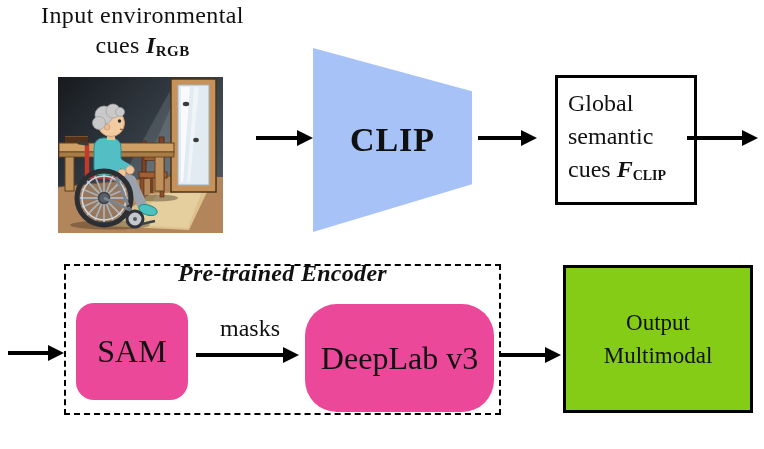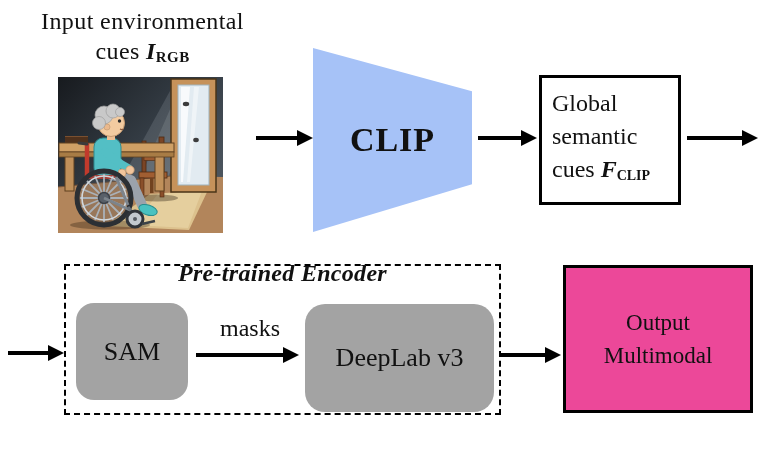--- a/index.html
+++ b/index.html
@@ -1,55 +1,55 @@
 <!DOCTYPE html>
 <html><head>
 <meta charset="utf-8">
 <style>
   html,body{margin:0;padding:0;background:#fff;}
   .canvas{
     position:relative;width:764px;height:449px;background:#ffffff;
     font-family:"Liberation Serif","DejaVu Serif",serif;color:#111;overflow:hidden;
   }
   
-  .heading{position:absolute;left:0;top:6px;width:285px;text-align:center;
+  .heading{position:absolute;left:0;top:0;width:285px;text-align:center;
            font-size:24px;line-height:30px;letter-spacing:0.4px;}
   .var{font-weight:bold;font-style:italic;}
   .sub-b{font-size:15px;font-weight:bold;vertical-align:-0.22em;font-family:Liberation Serif, serif;}
   .sub-r{font-size:15px;vertical-align:-0.25em;}
   
   .scene{position:absolute;left:58px;top:77px;width:165px;height:156px;display:block;}
   
   .arrow{position:absolute;display:flex;align-items:center;height:16px;}
   .arrow .shaft{flex:1;height:4px;background:#000;}
   .arrow .head{width:0;height:0;border-top:8px solid transparent;
                border-bottom:8px solid transparent;border-left:16px solid #000;}
   
   .clip-trap{position:absolute;left:313px;top:48px;width:159px;height:184px;
              background:#a6c2f7;display:flex;align-items:center;justify-content:center;
              clip-path:polygon(0 0,100% 23.5%,100% 74%,0 100%);}
   .clip-label{font-weight:bold;font-size:34px;letter-spacing:1px;}
   
-  .cues-box{position:absolute;left:539px;top:75px;width:142px;height:130px;
+  .cues-box{position:absolute;left:555px;top:75px;width:142px;height:130px;
             box-sizing:border-box;border:3px solid #000;background:#fff;
             padding:9px 6px 0 10px;font-size:24px;line-height:33px;}
   
   .enc-box{position:absolute;left:64px;top:264px;width:437px;height:151px;
            box-sizing:border-box;border:2.5px dashed #000;background:transparent;}
   .enc-title{position:absolute;left:64px;top:260px;width:437px;text-align:center;
              font-size:24px;font-weight:bold;font-style:italic;letter-spacing:0.3px;}
-  .module{position:absolute;background:#a3a3a3;display:flex;align-items:center;
-          justify-content:center;font-size:26px;}
+  .module{position:absolute;background:#ec4899;display:flex;align-items:center;
+          justify-content:center;font-size:32px;}
   .sam-box{left:76px;top:303px;width:112px;height:97px;border-radius:18px;}
-  .deeplab-box{left:305px;top:304px;width:189px;height:108px;border-radius:20px;text-align:right;}
+  .deeplab-box{left:305px;top:304px;width:189px;height:108px;border-radius:32px;text-align:right;}
   .masks-label{position:absolute;left:199px;top:315px;width:102px;text-align:center;
                font-size:24px;}
   
   .output-box{position:absolute;left:563px;top:265px;width:190px;height:148px;
-              box-sizing:border-box;border:3px solid #000;background:#ec4899;
+              box-sizing:border-box;border:3px solid #000;background:#84cc16;
               display:flex;flex-direction:column;align-items:center;justify-content:center;
               font-size:23px;line-height:33px;text-align:center;}
   .output-var{font-style:italic;font-size:27px;}
 </style>
 </head>
 <body>
 
 <div class="canvas">
 
   <div class="heading">

